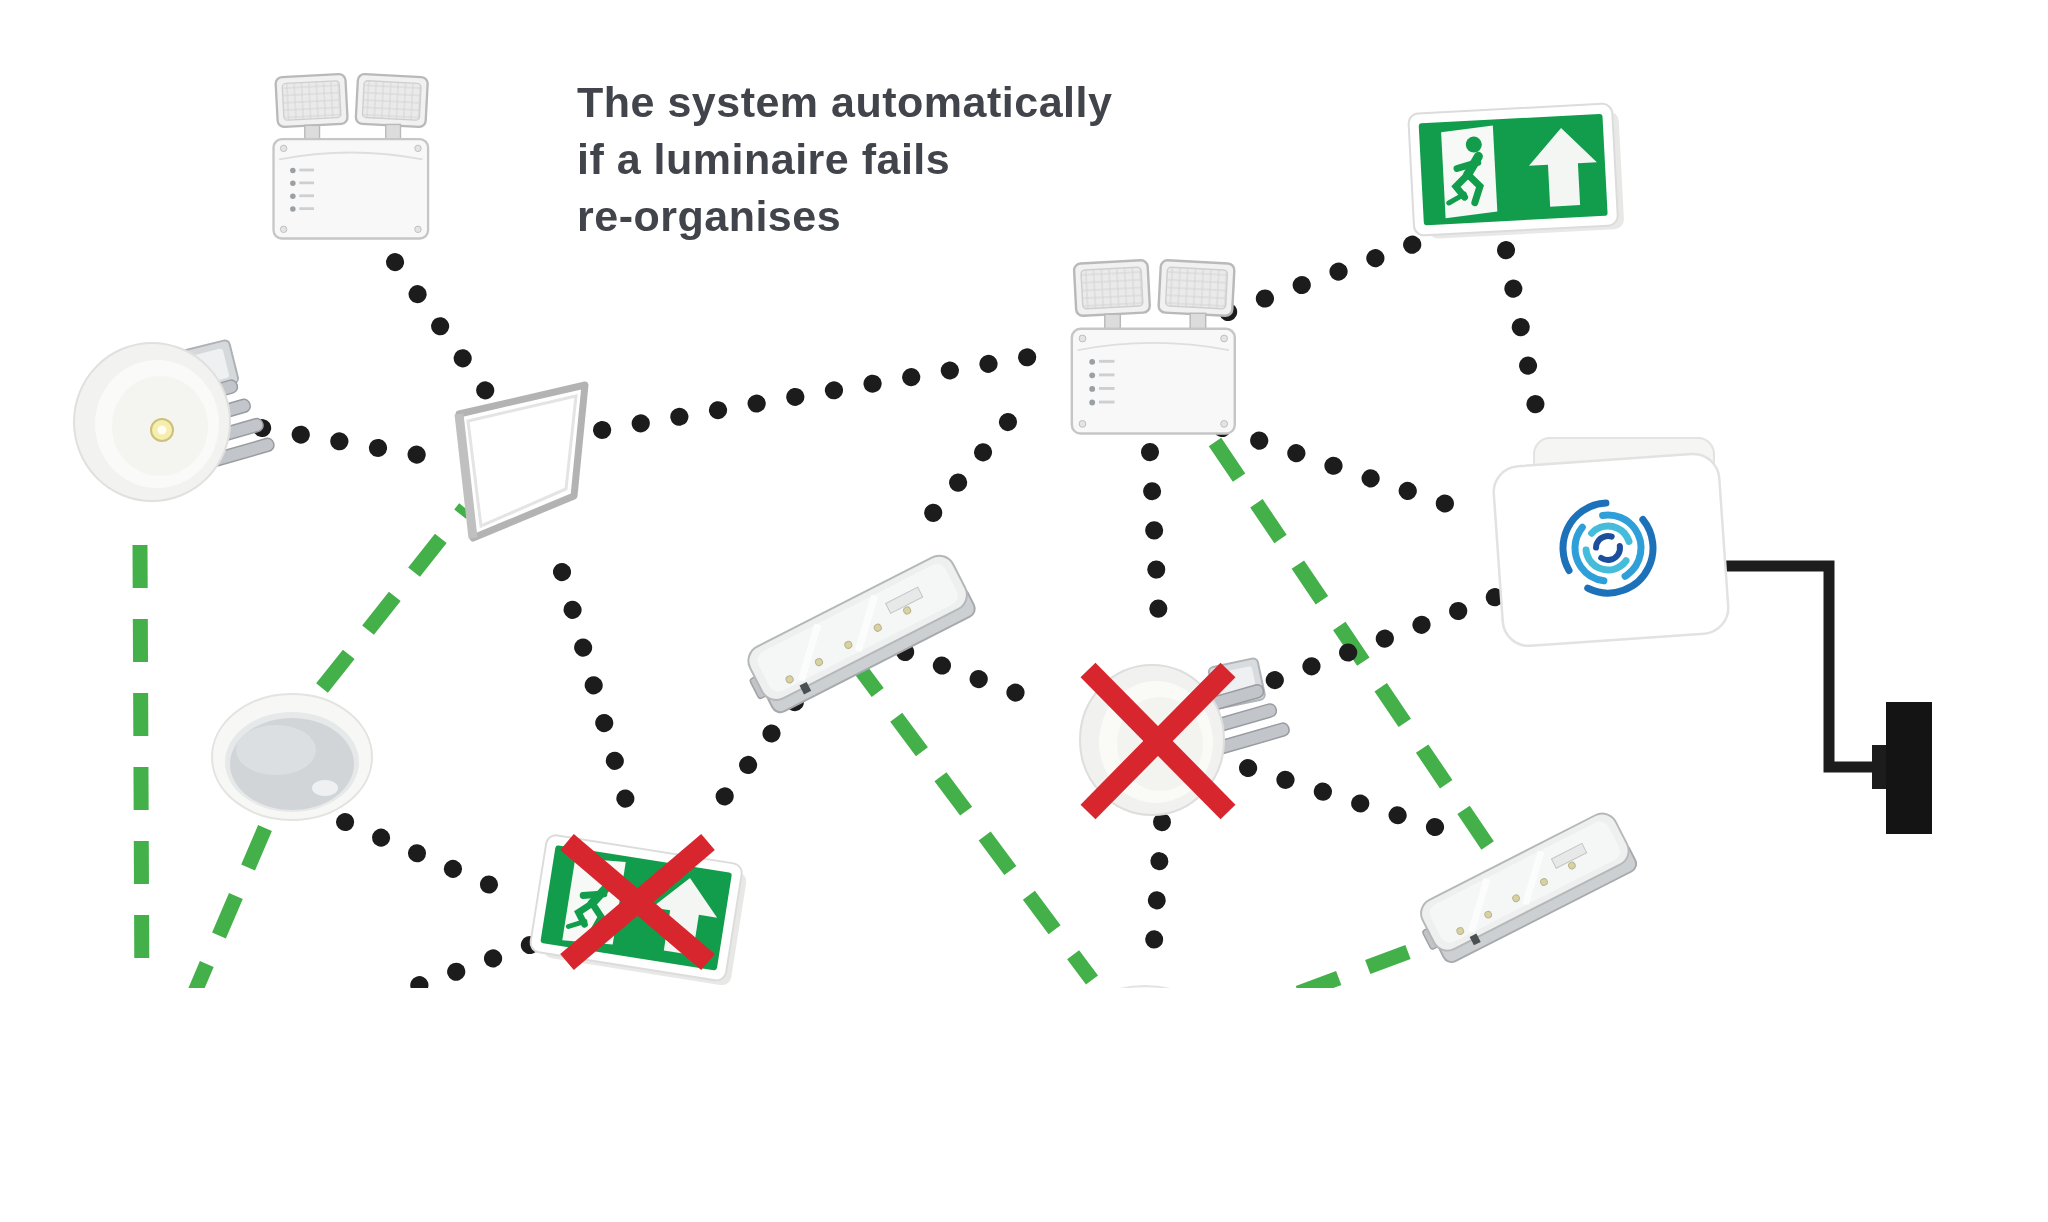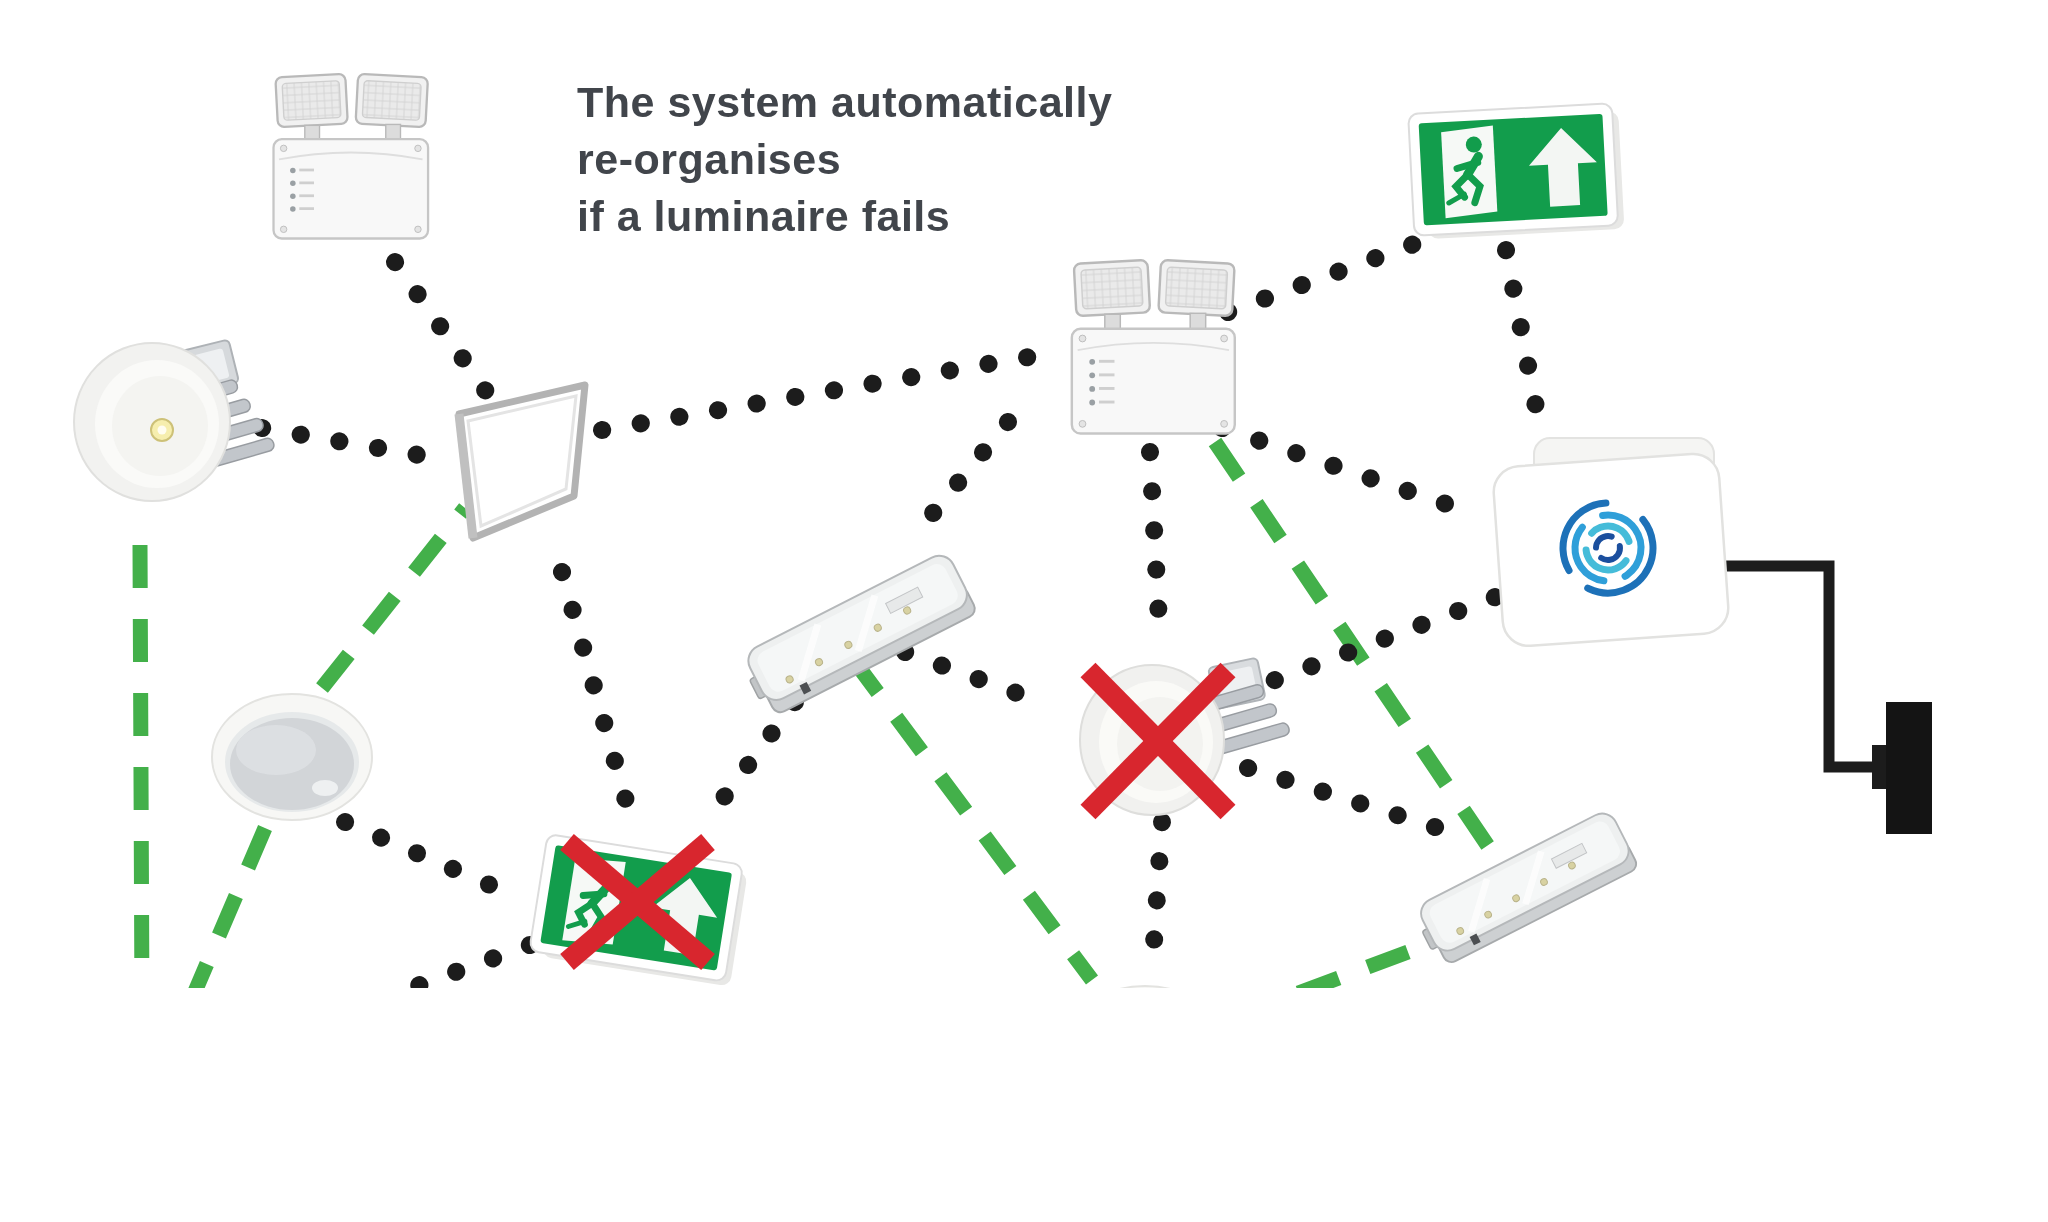--- a/index.html
+++ b/index.html
@@ -225,16 +225,16 @@
       <path class="xmark" d="M708,842 L567,962"></path>
     </g>
     <g>
       <path class="xmark" d="M1088,670 L1228,812"></path>
       <path class="xmark" d="M1228,670 L1088,812"></path>
     </g>
   </svg>
 
   <div class="title">
     <div>The system automatically</div>
+    <div>if a luminaire fails</div>
     <div>re-organises</div>
-    <div>if a luminaire fails</div>
   </div>
 </div>
 
 </body></html>

